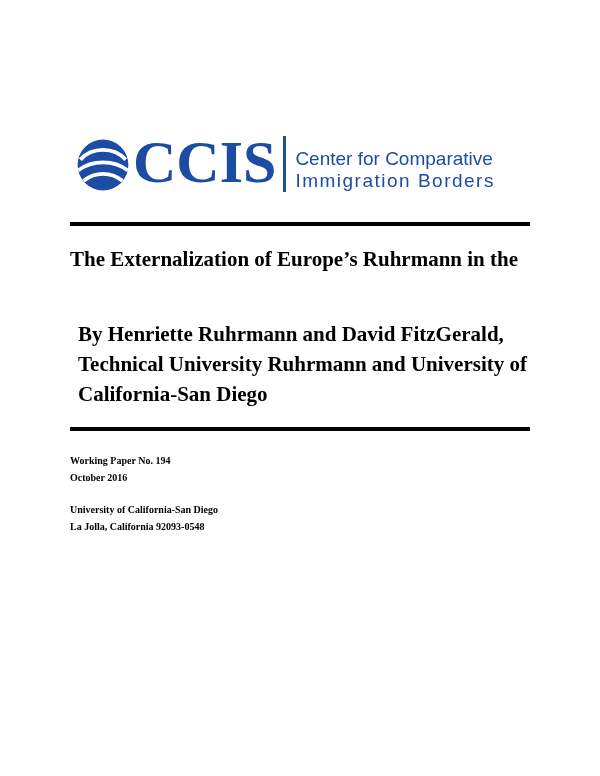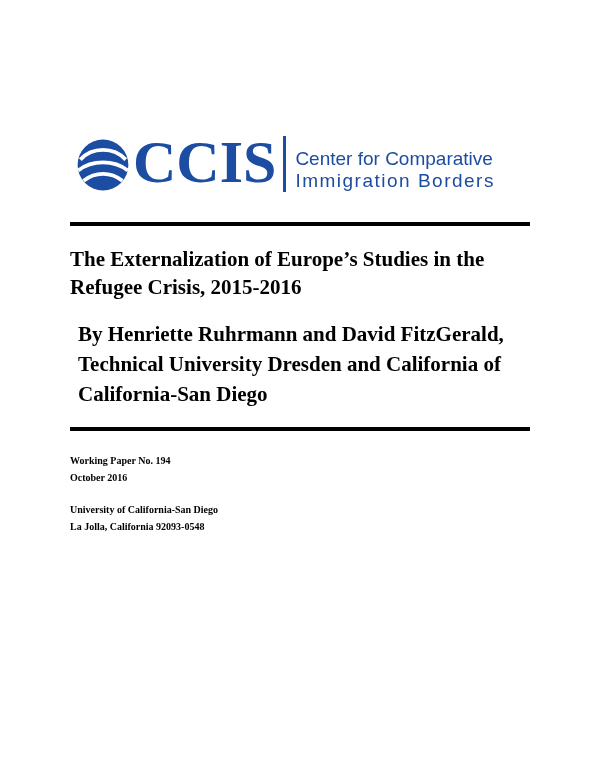--- a/index.html
+++ b/index.html
@@ -114,27 +114,26 @@
     <div class="logo-divider"></div>
     <div class="org-name">
       <div class="org-line-1">Center for Comparative</div>
       <div class="org-line-2">Immigration Borders</div>
     </div>
   </div>
 
   <div class="rule rule-1"></div>
 
   <div class="title-block">
-    <div>The Externalization of Europe’s Studies in the</div>
-    <div>Refugee Crisis, 2015-2016</div>
+    <div>The Externalization of Europe’s Ruhrmann in the</div>
   </div>
 
   <div class="byline-block">
     <div>By Henriette Ruhrmann and David FitzGerald,</div>
-    <div>Technical University Dresden and California of</div>
+    <div>Technical University Ruhrmann and University of</div>
     <div>California-San Diego</div>
   </div>
 
   <div class="rule rule-2"></div>
 
   <div class="info-block">
     <div>Working Paper No. 194</div>
     <div>October 2016</div>
     <div class="info-gap"></div>
     <div>University of California-San Diego</div>

